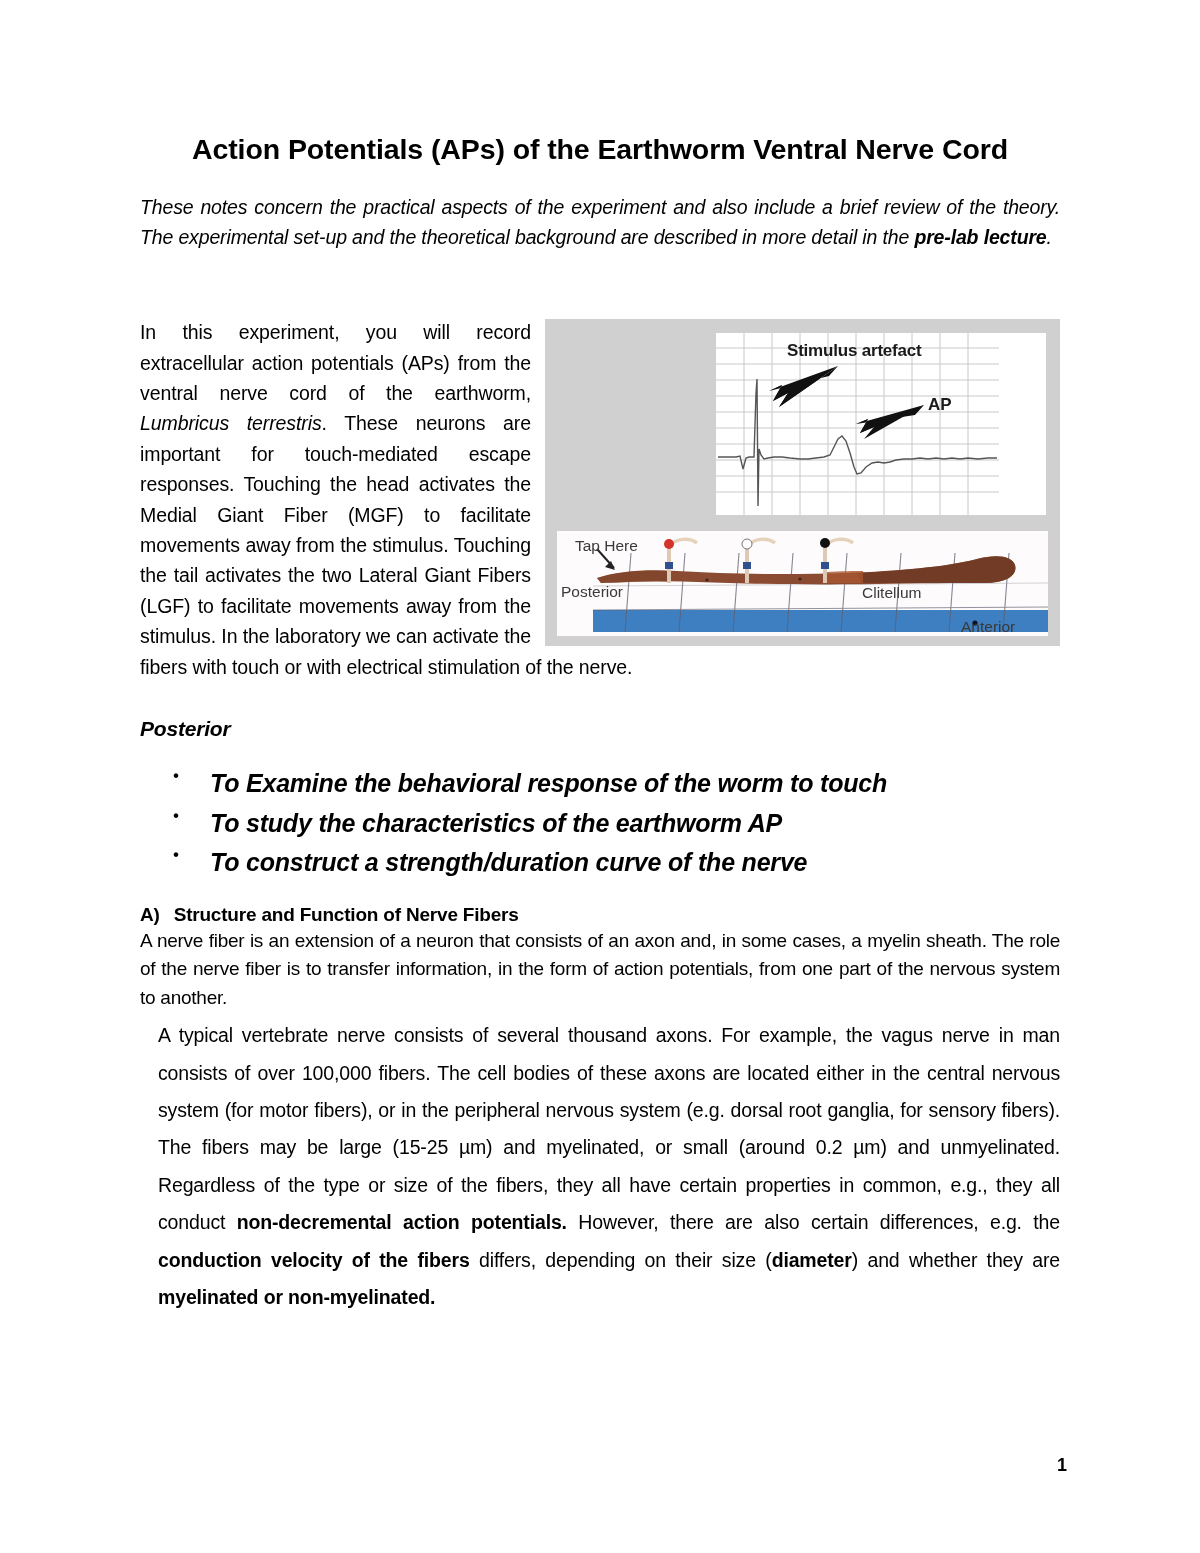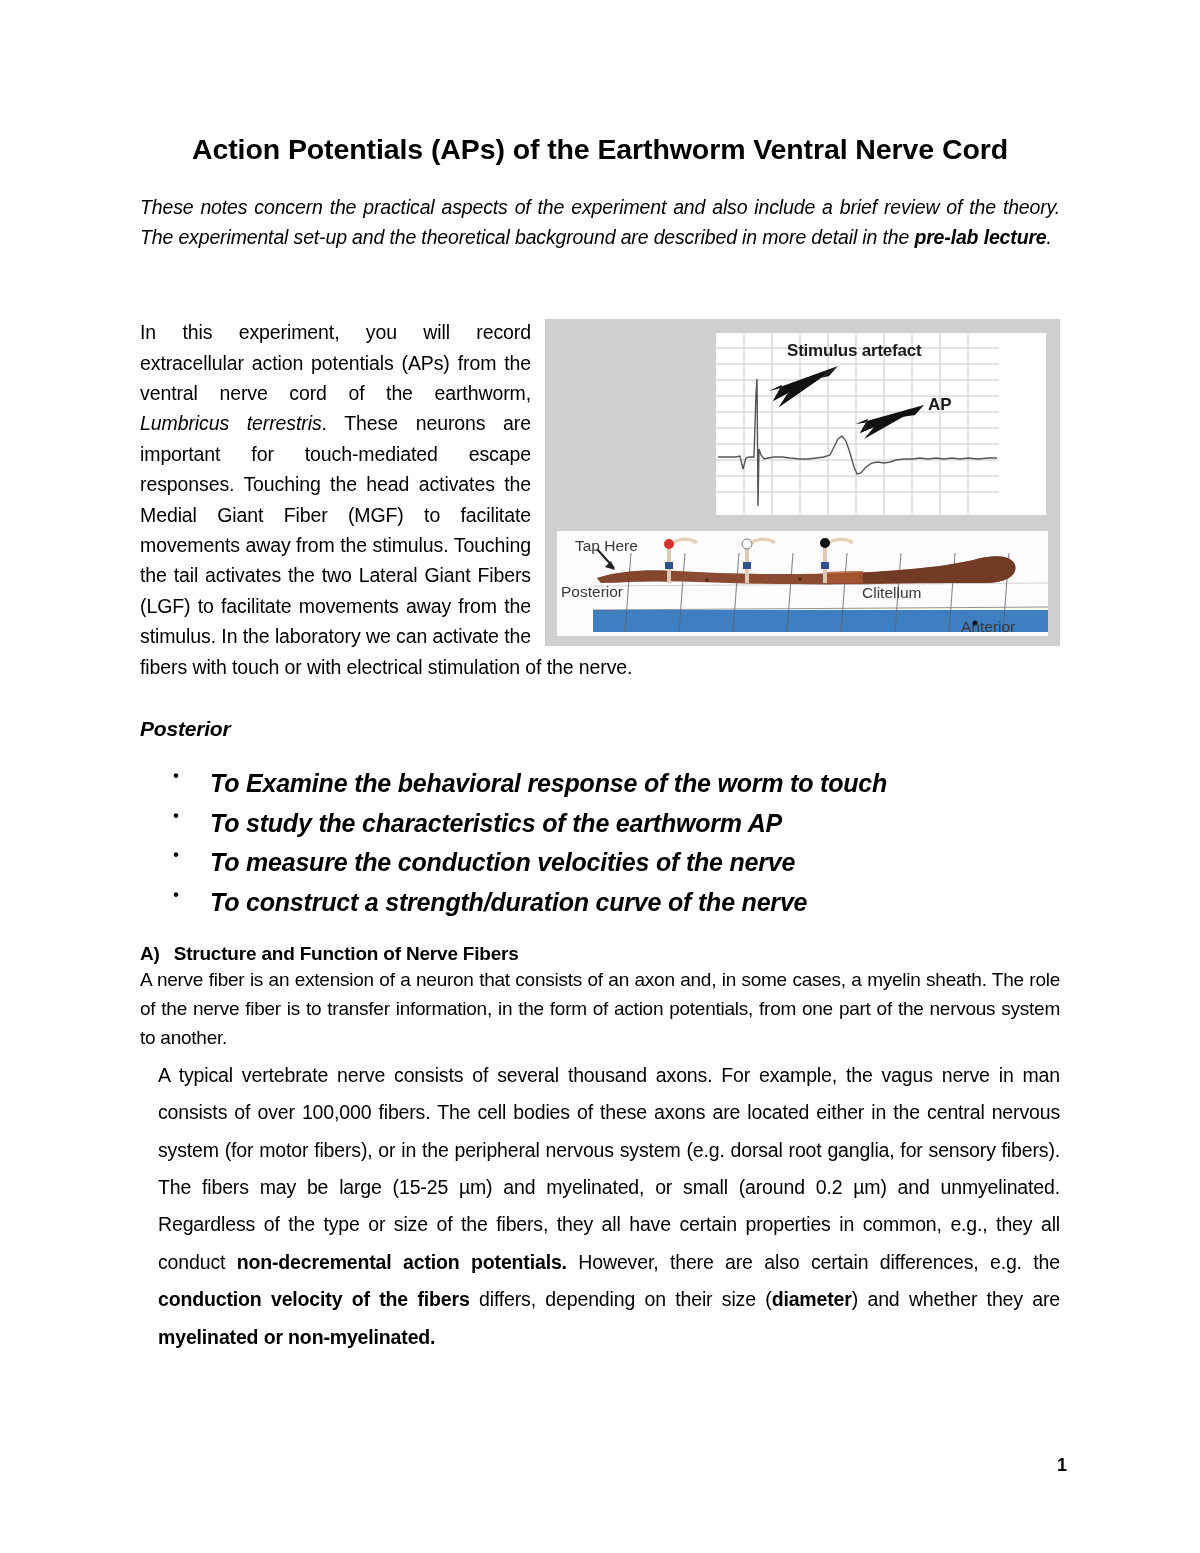--- a/index.html
+++ b/index.html
@@ -305,21 +305,20 @@
 
       <p class="body-par wrap-par"><span>In this experiment, you will record extracellular action potentials (APs) from the ventral nerve cord of the earthworm, </span><i>Lumbricus terrestris</i><span>. These neurons are important for touch-mediated escape responses.  Touching the head activates the Medial Giant Fiber (MGF) to facilitate movements away from the stimulus.  Touching the tail activates the two Lateral Giant Fibers (LGF) to facilitate movements away from the stimulus.  In the laboratory we can activate the fibers with touch or with electrical stimulation of the nerve.</span></p>
 
     </div>
 
     <h2 class="section objectives-head">Posterior</h2>
 
     <ul class="objectives">
       <li>To Examine the behavioral response of the worm to touch</li>
       <li>To study the characteristics of the earthworm AP</li>
-      <li>To measure the conduction velocities of the nerve</li>
       <li>To construct a strength/duration curve of the nerve</li>
     </ul>
 
 
     <p class="sub-head"><span class="idx">A)</span><span>Structure and Function of Nerve Fibers</span></p>
 
     <p class="par-tight">A nerve fiber is an extension of a neuron that consists of an axon and, in some cases, a myelin sheath.  The role of the nerve fiber is to transfer information, in the form of action potentials, from one part of the nervous system to another.</p>
 
     <p class="par-loose indent"><span>A typical vertebrate nerve consists of several thousand axons. For example, the vagus nerve in man consists of over 100,000 fibers.    The cell bodies of these axons are located either in the central nervous system (for motor fibers), or in the peripheral nervous system (e.g. dorsal root ganglia, for sensory fibers).    The fibers may be large (15-25 µm) and myelinated, or small (around 0.2 µm) and unmyelinated. Regardless of the type or size of the fibers, they all have certain properties in common, e.g., they all conduct </span><b>non-decremental action potentials.</b><span>   However, there are also certain differences, e.g. the </span><b>conduction velocity of the fibers</b><span> differs, depending on their size (</span><b>diameter</b><span>) and whether they are </span><b>myelinated or non-myelinated.</b></p>
 

